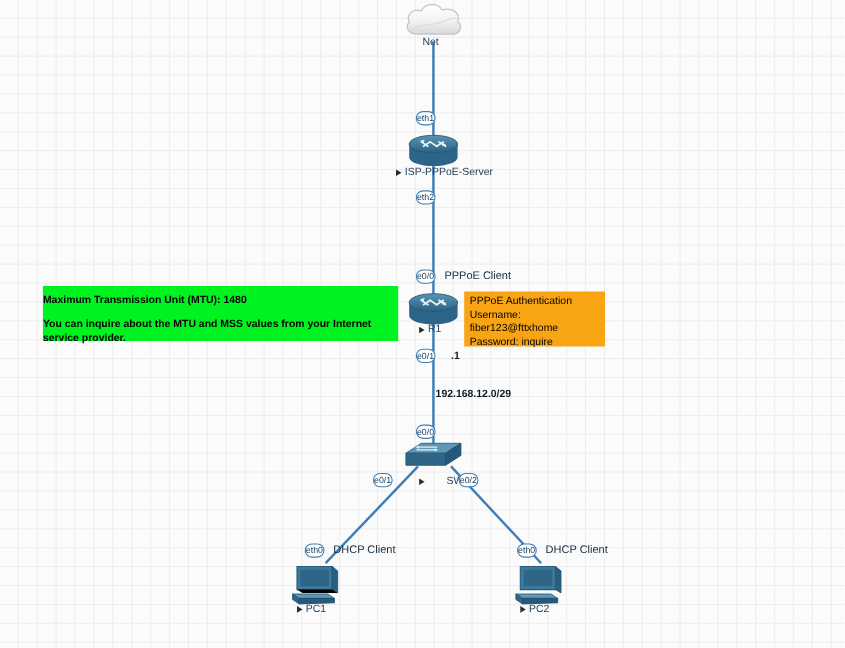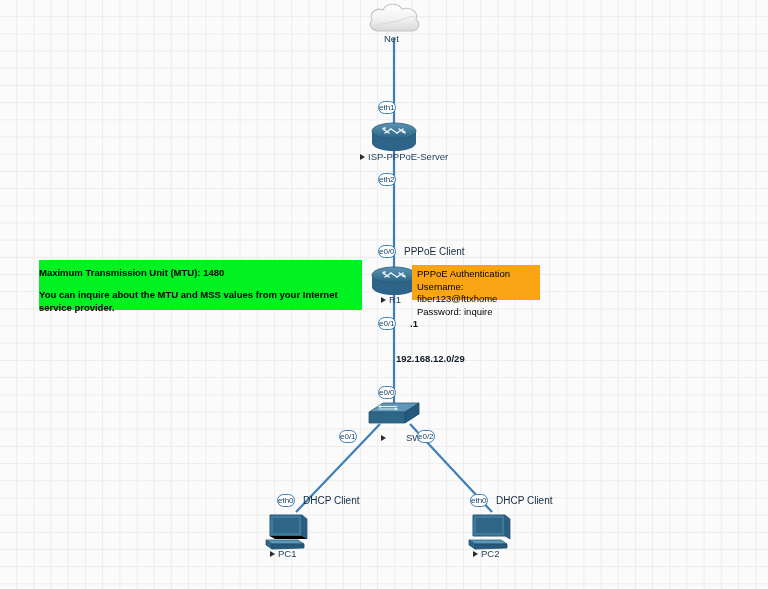--- a/index.html
+++ b/index.html
@@ -269,19 +269,19 @@
     <span class="tri"></span>
     <span>PC2</span>
   </div>
 
   <div class="note note-green" style="left:39px; top:260px; width:323px; height:50px;">
     <div>Maximum Transmission Unit (MTU): 1480</div>
     <div class="spacer"></div>
     <div>You can inquire about the MTU and MSS values from your Internet service provider.</div>
   </div>
 
-  <div class="note note-orange" style="left:412px; top:265px; width:128px; height:35px;">
+  <div class="note note-orange" style="left:422px; top:265px; width:128px; height:50px;">
     <div>PPPoE Authentication</div>
     <div>Username: fiber123@fttxhome</div>
     <div>Password: inquire</div>
   </div>
 
 </div>
 
 </body></html>

